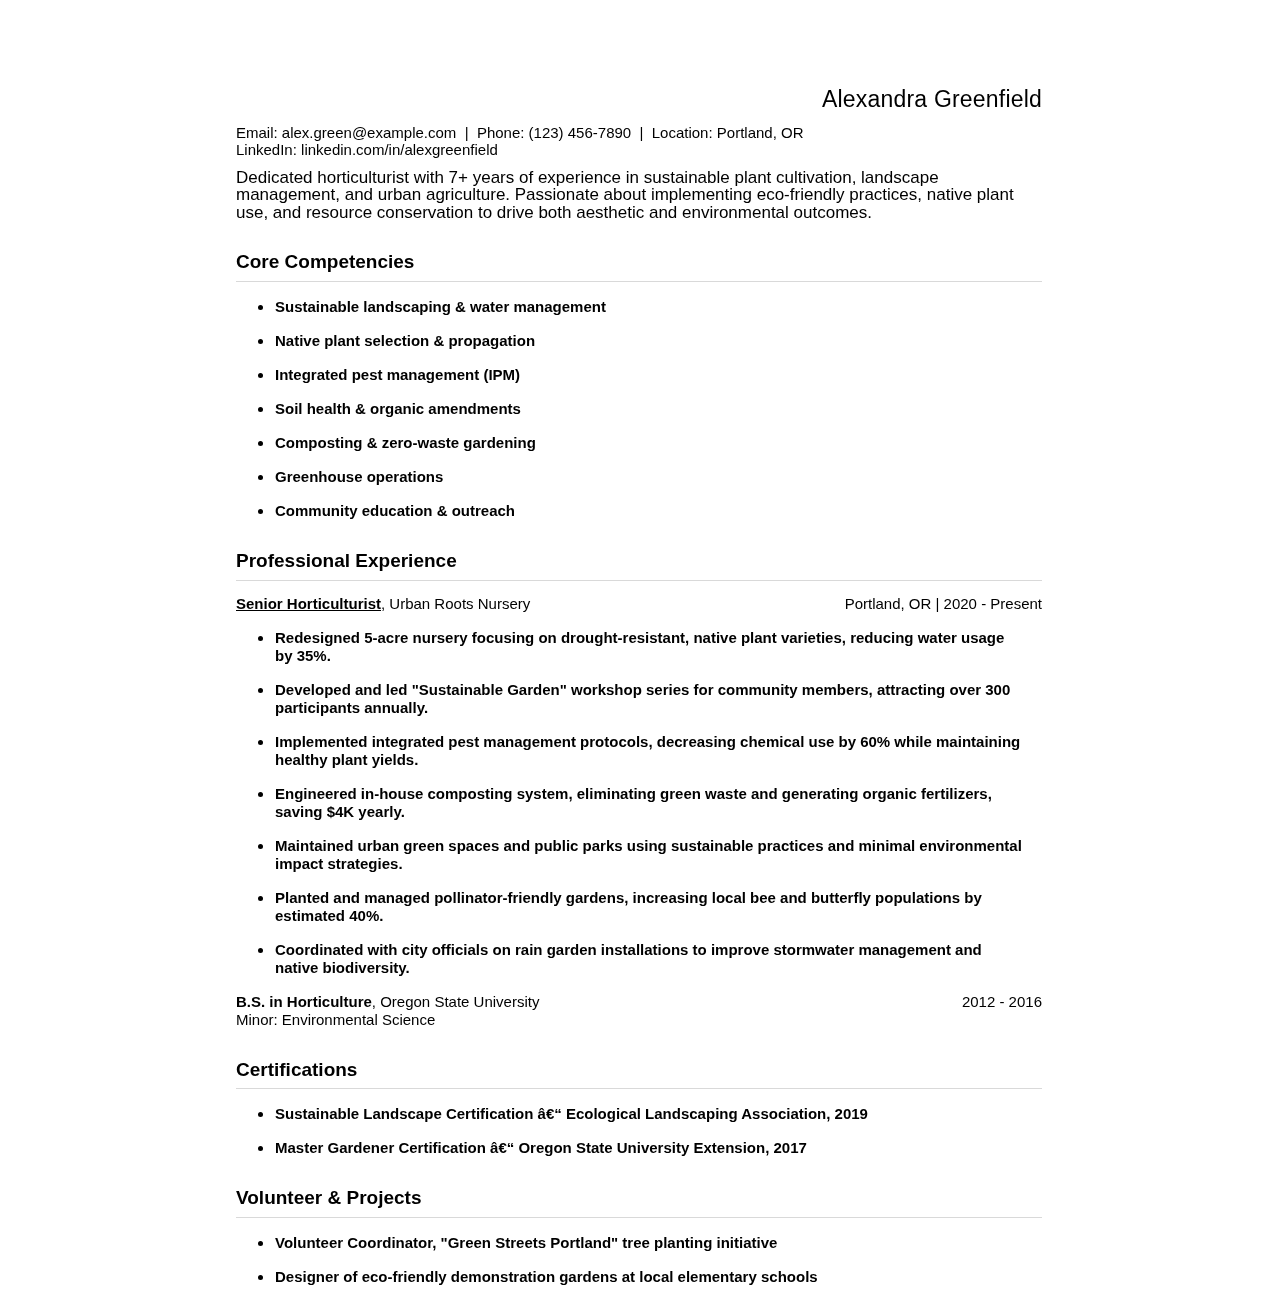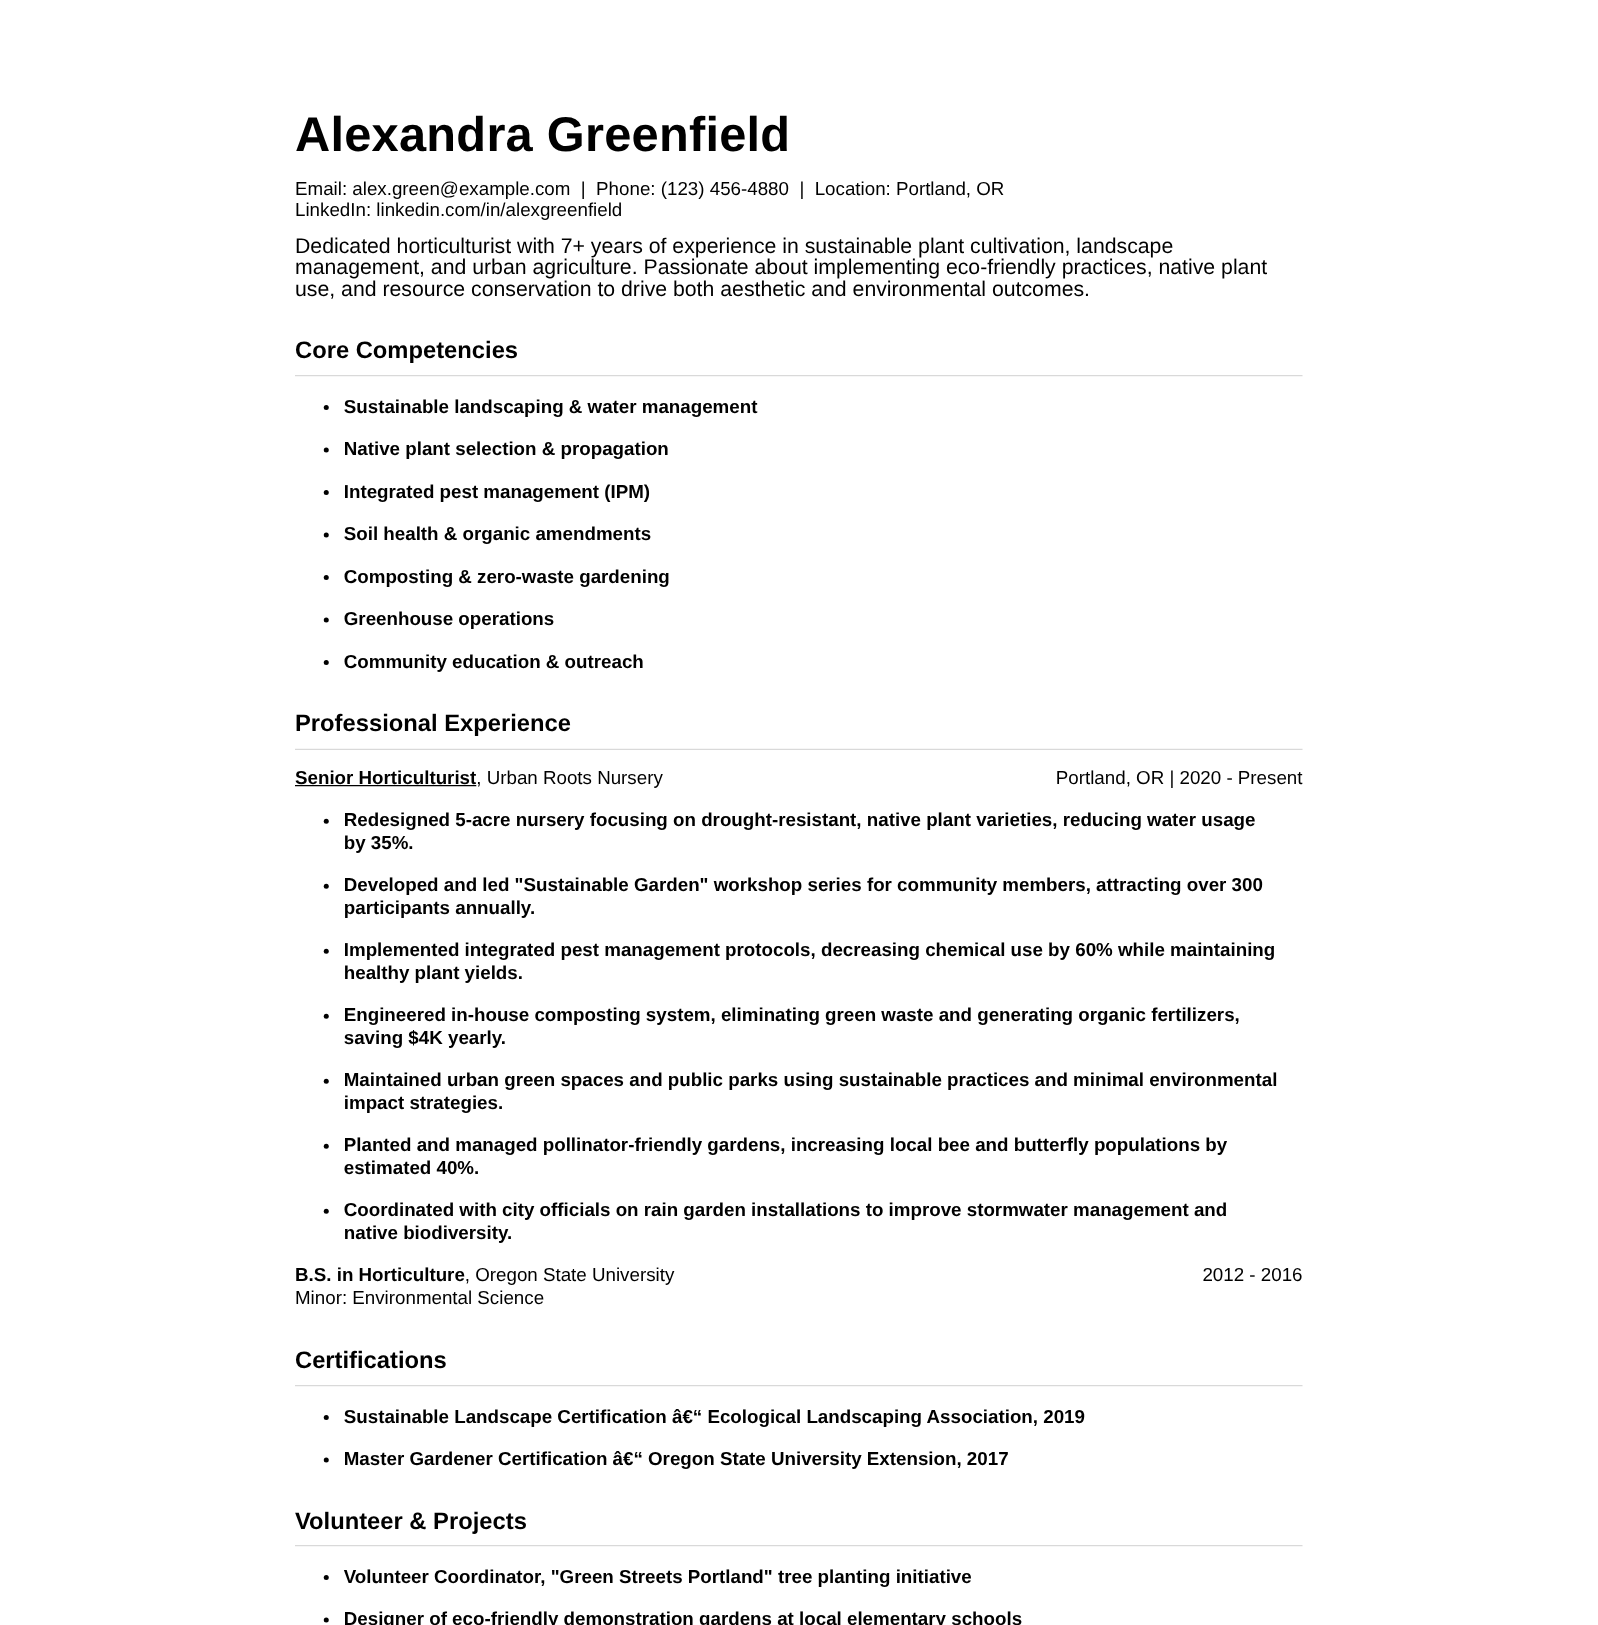--- a/index.html
+++ b/index.html
@@ -14,25 +14,26 @@
     width: 1278px;
     height: 1300px;
     overflow: hidden;
   }
   .page {
     width: 806px;
     margin: 0 auto;
     padding-top: 86px;
   }
   .name {
-    font-size: 39px;
-    font-weight: bold;
+    font-size: 23px;
+    font-weight: normal;
     margin: 0 0 10px 0;
     line-height: 1.2;
     letter-spacing: 0.2px;
+    text-align: right;
   }
   .contact-line {
     font-size: 15px;
     line-height: 17.5px;
     white-space: pre-wrap;
   }
   .section-title {
     font-size: 19px;
     font-weight: bold;
     margin: 30px 0 0 0;
@@ -81,21 +82,21 @@
     font-size: 15px;
     line-height: 18px;
   }
 </style>
 </head>
 <body>
 
 <div class="page">
 
   <h1 class="name">Alexandra Greenfield</h1>
-  <div class="contact-line">Email: alex.green@example.com  |  Phone: (123) 456-4880  |  Location: Portland, OR</div>
+  <div class="contact-line">Email: alex.green@example.com  |  Phone: (123) 456-7890  |  Location: Portland, OR</div>
   <div class="contact-line">LinkedIn: linkedin.com/in/alexgreenfield</div>
 
   <div>
     <p class="summary-text">Dedicated horticulturist with 7+ years of experience in sustainable plant cultivation, landscape management, and urban agriculture. Passionate about implementing eco-friendly practices, native plant use, and resource conservation to drive both aesthetic and environmental outcomes.</p>
   </div>
 
   <div>
     <h3 class="section-title">Core Competencies</h3>
     <ul class="bullets">
       <li>Sustainable landscaping &amp; water management</li>

